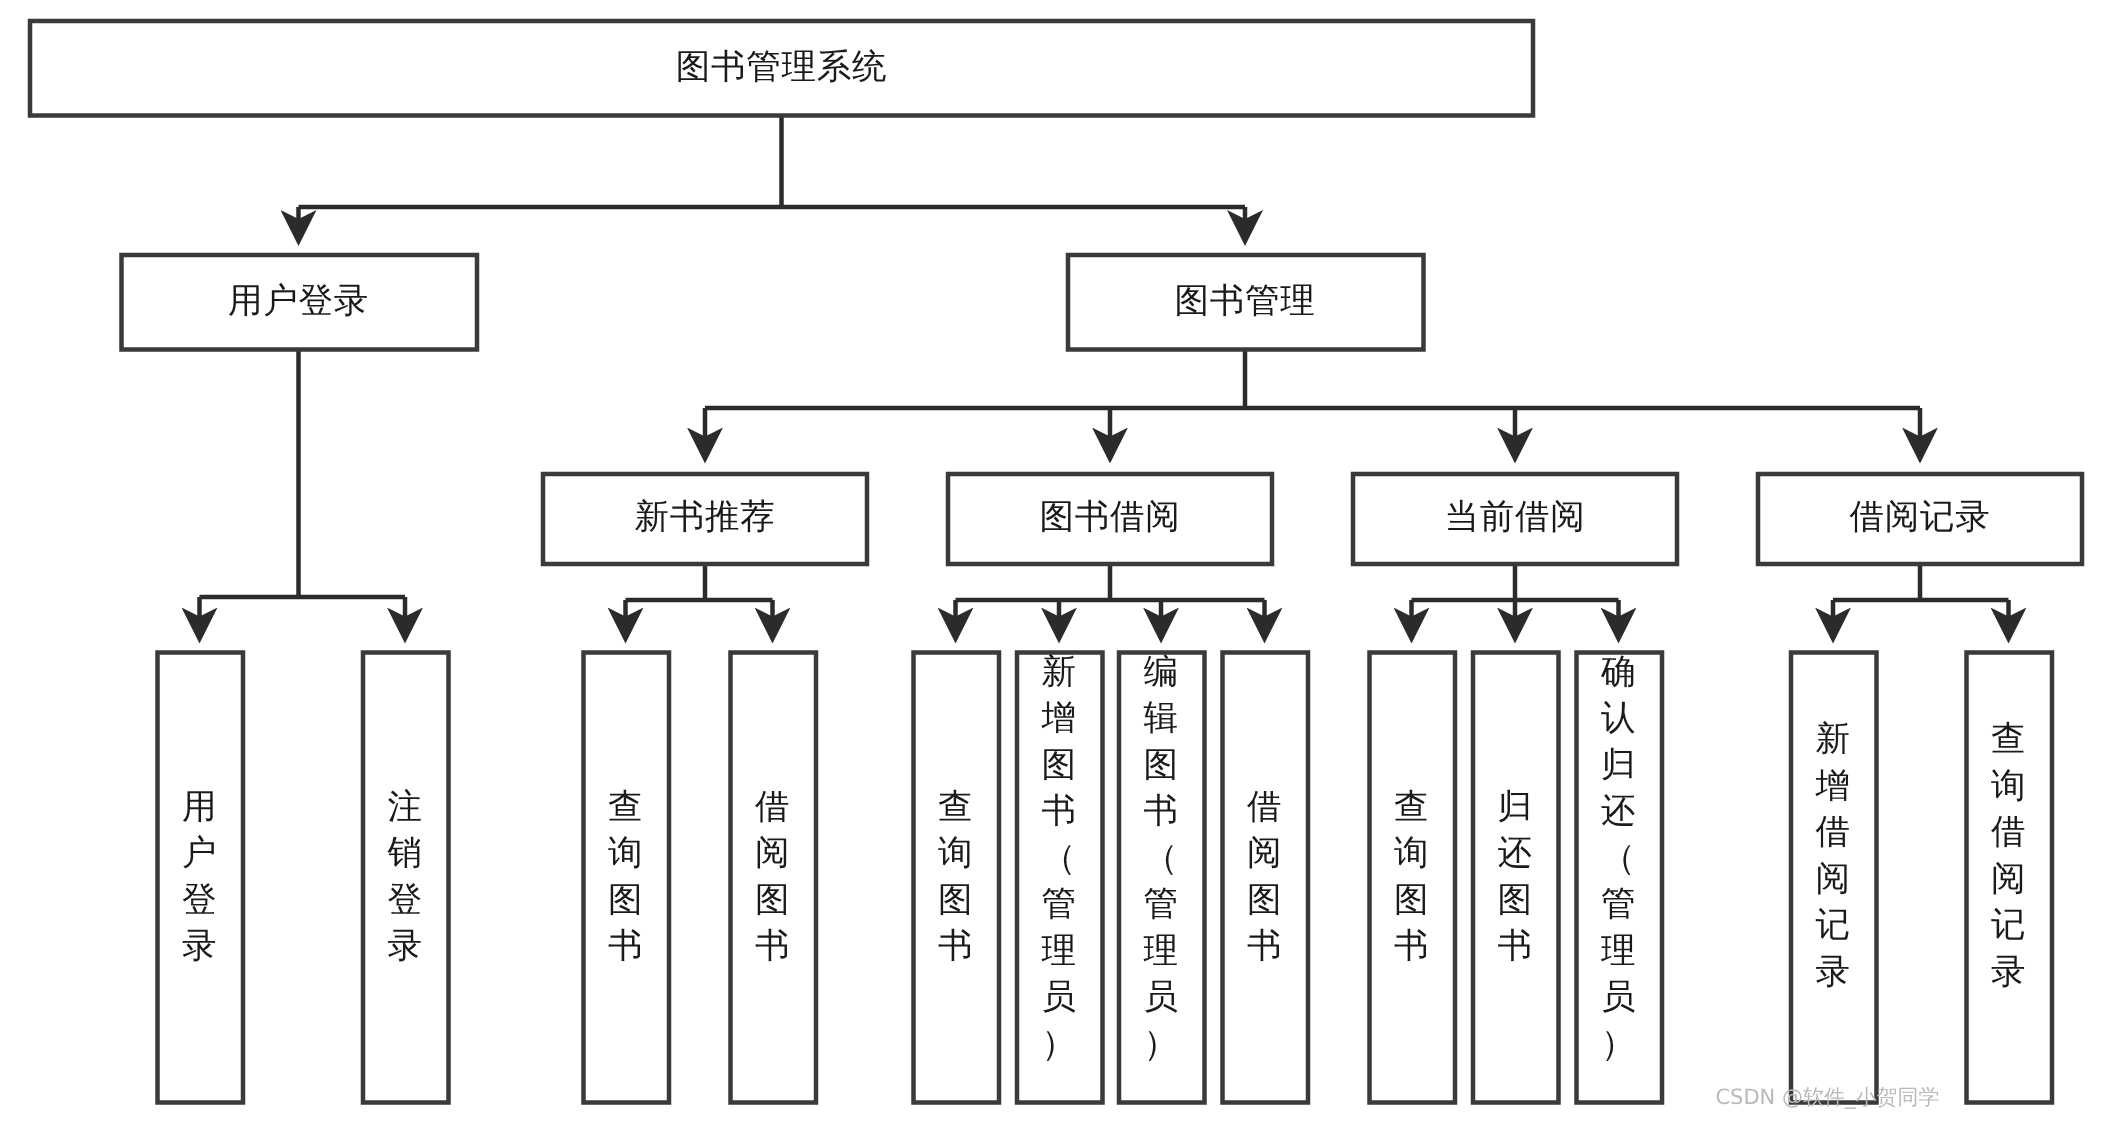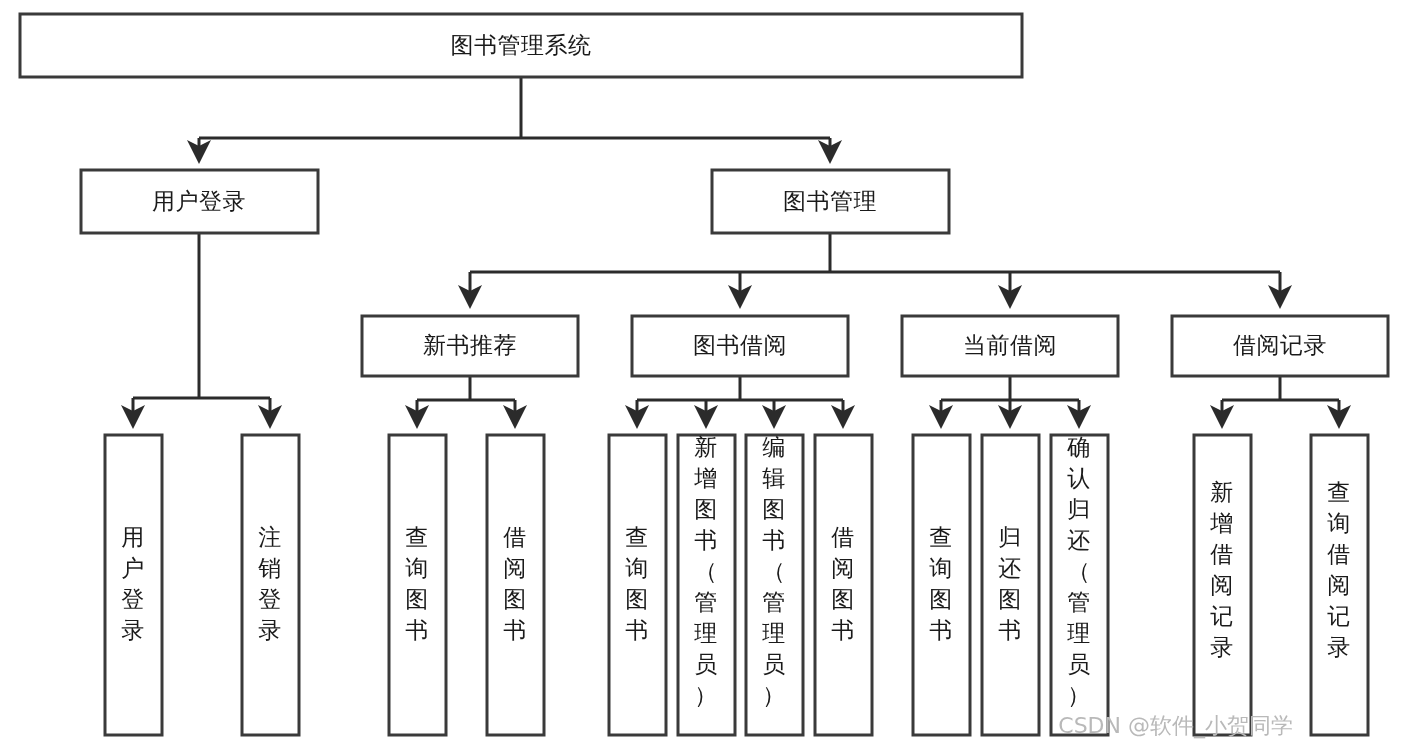--- a/index.html
+++ b/index.html
@@ -53,21 +53,21 @@
   }
   .arrow-head {
     fill: #2b2b2b;
     stroke: none;
   }
   .watermark {
     position: absolute;
     right: 12px;
     bottom: 6px;
     font-family: "DejaVu Sans", "Liberation Sans", sans-serif;
-    font-size: 22px;
+    font-size: 14px;
     color: #b9b9b9;
     white-space: nowrap;
     user-select: none;
   }
 </style>
 </head>
 <body>
 
 <div id="diagram-root">
 

